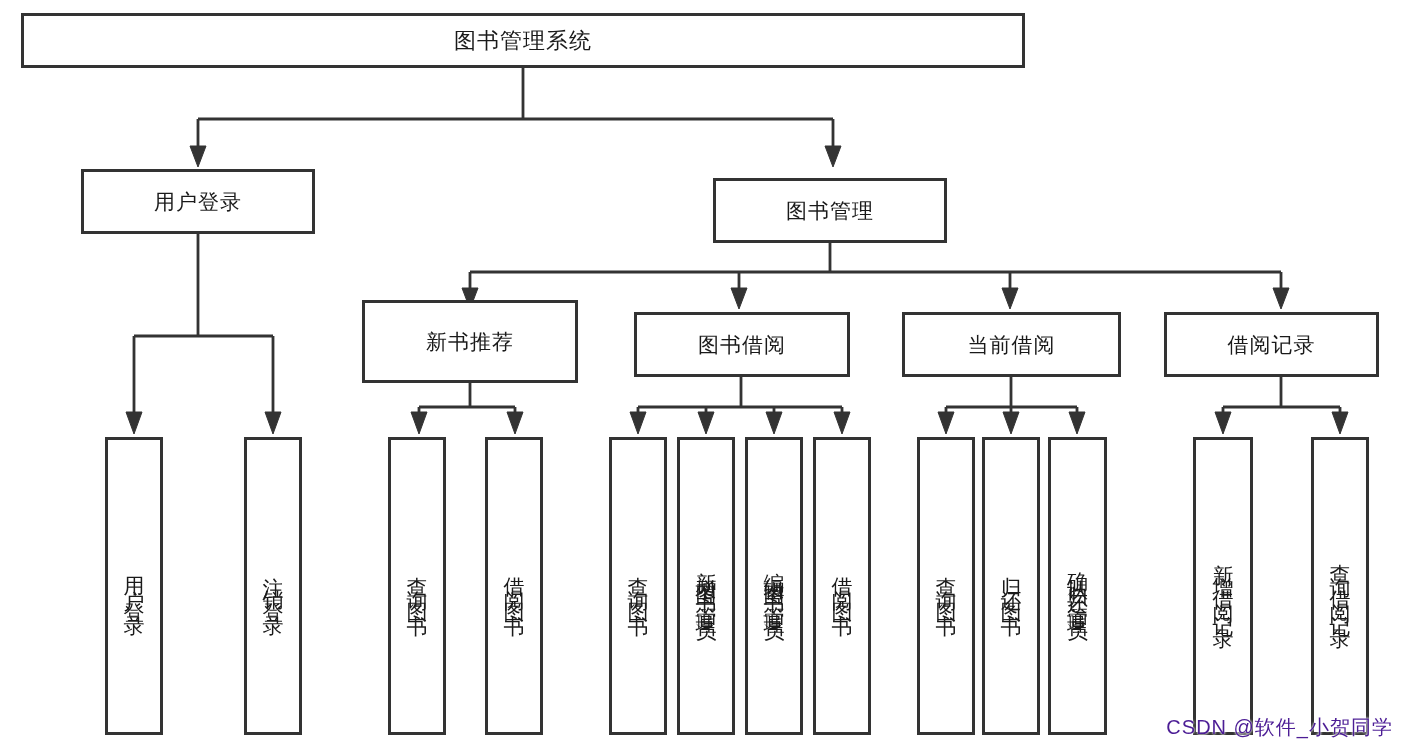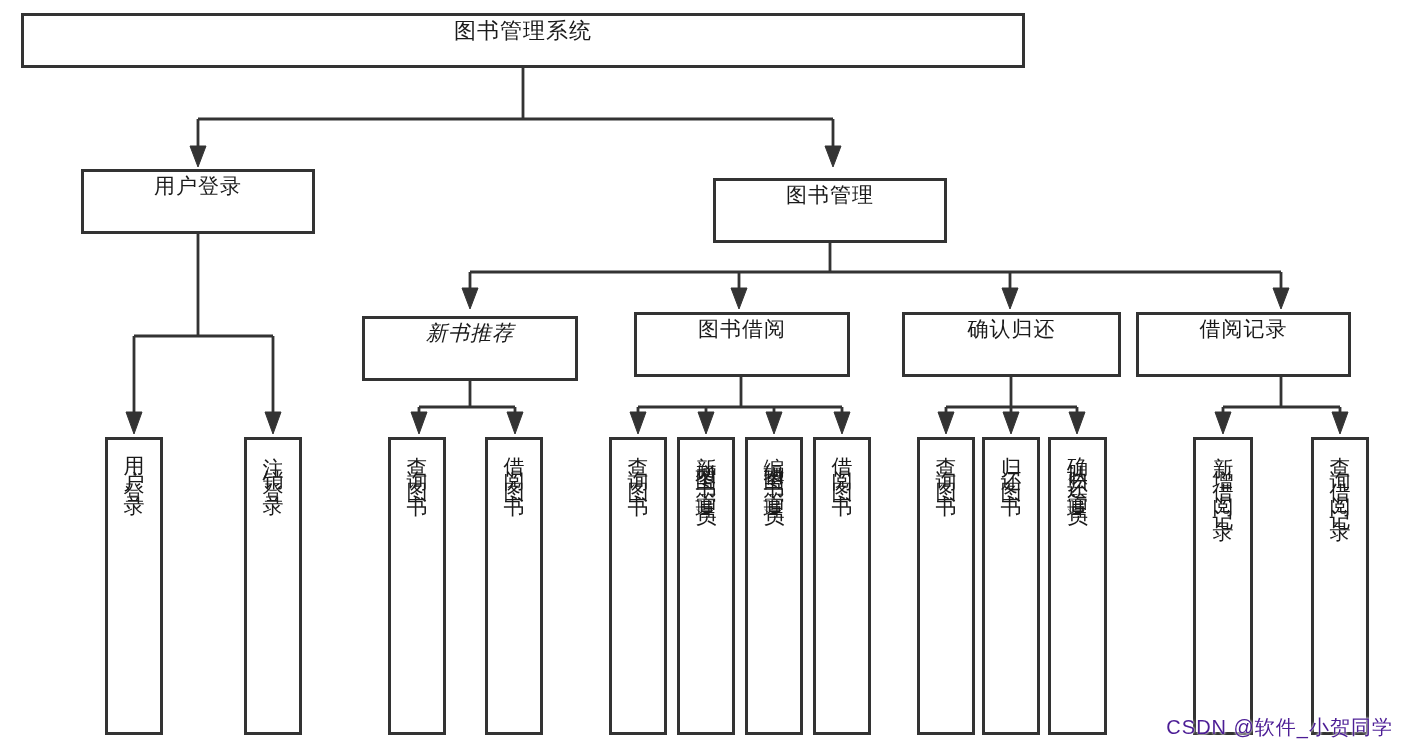--- a/index.html
+++ b/index.html
@@ -27,20 +27,21 @@
     fill:#333333;
     stroke:#333333;
     stroke-width:1;
   }
   .node{
     position:absolute;
     box-sizing:border-box;
     background:#ffffff;
     border:3px solid #333333;
     display:flex;
+    align-items:center;
     justify-content:center;
     z-index:2;
   }
   .h-label{
     font-size:21px;
     letter-spacing:1px;
     white-space:nowrap;
     text-align:center;
   }
   .root .h-label{font-size:22px;}
@@ -115,30 +116,30 @@
     <span class="h-label">图书管理系统</span>
   </div>
 
   <div class="node" style="left:81px;top:169px;width:234px;height:65px;">
     <span class="h-label">用户登录</span>
   </div>
   <div class="node" style="left:713px;top:178px;width:234px;height:65px;">
     <span class="h-label">图书管理</span>
   </div>
 
-  <div class="node" style="left:362px;top:316px;width:216px;height:65px;font-style:italic;">
+  <div class="node" style="left:362px;top:300px;width:216px;height:83px;">
     <span class="h-label">新书推荐</span>
   </div>
   <div class="node" style="left:634px;top:312px;width:216px;height:65px;">
     <span class="h-label">图书借阅</span>
   </div>
   <div class="node" style="left:902px;top:312px;width:219px;height:65px;">
-    <span class="h-label">确认归还</span>
+    <span class="h-label">当前借阅</span>
   </div>
-  <div class="node" style="left:1136px;top:312px;width:215px;height:65px;">
+  <div class="node" style="left:1164px;top:312px;width:215px;height:65px;">
     <span class="h-label">借阅记录</span>
   </div>
 
   <div class="node leaf" style="left:105px;">
     <span class="v-label">用户登录</span>
   </div>
   <div class="node leaf" style="left:244px;">
     <span class="v-label">注销登录</span>
   </div>
 

